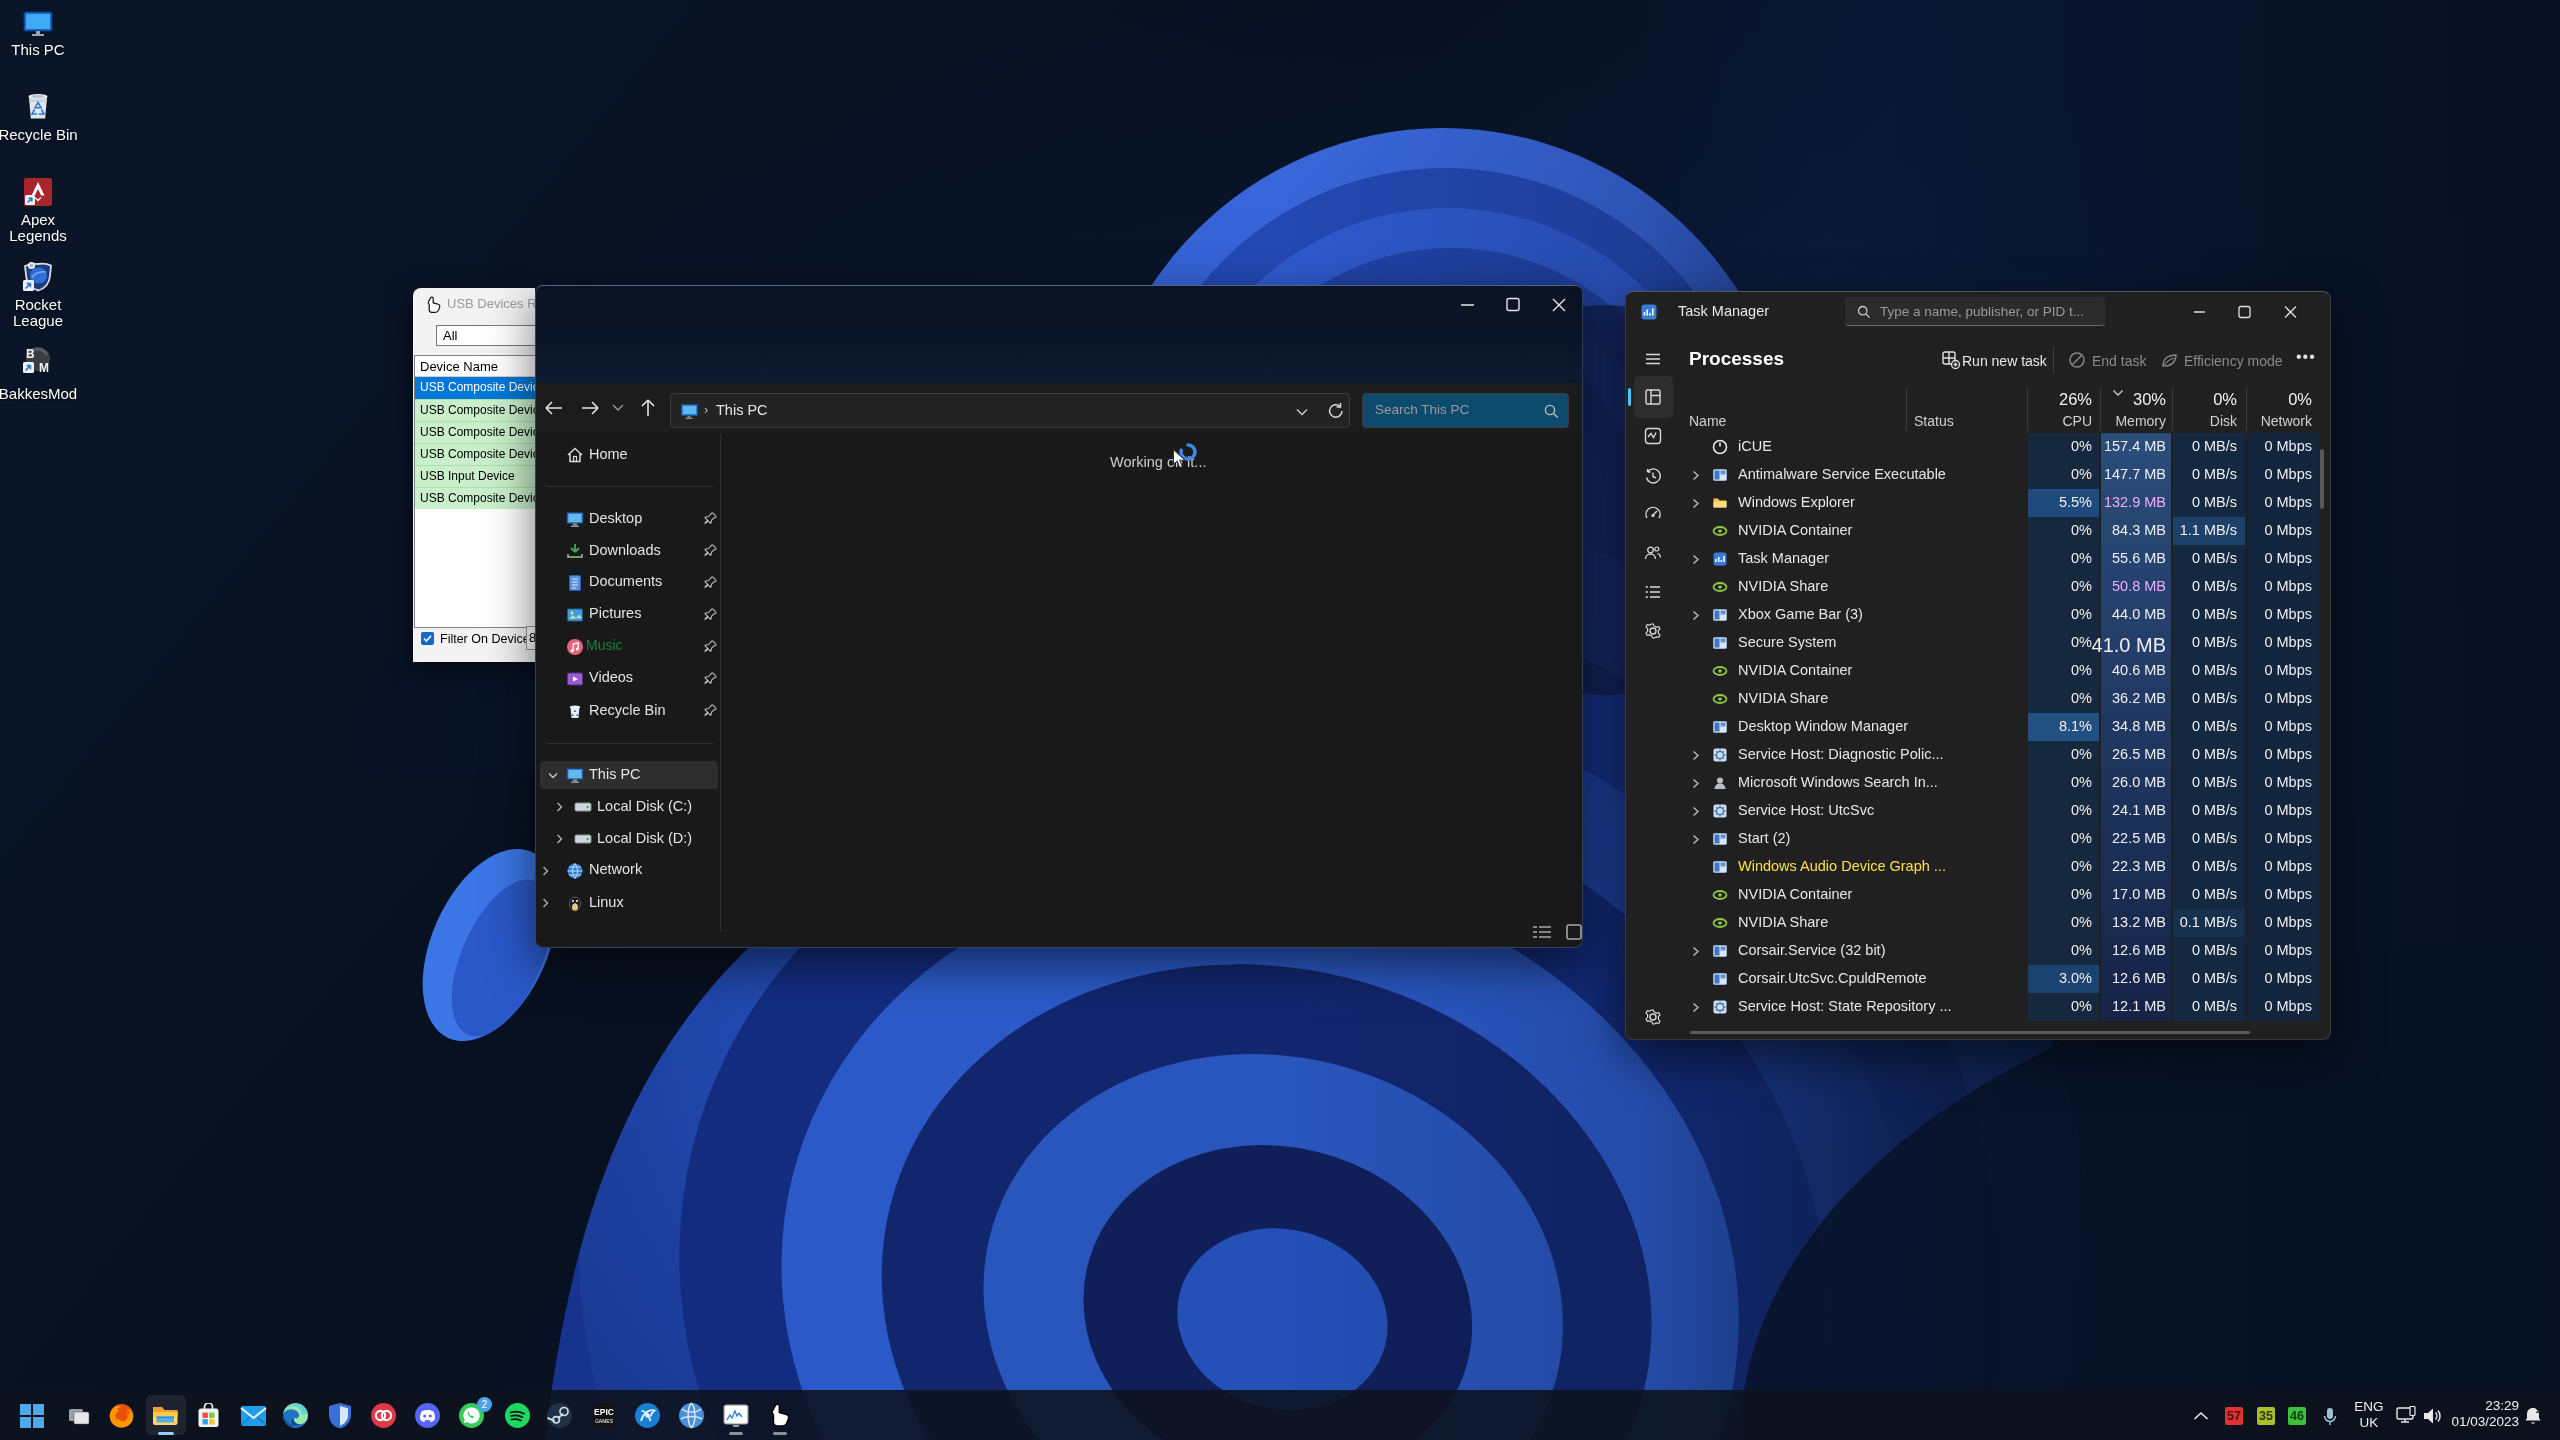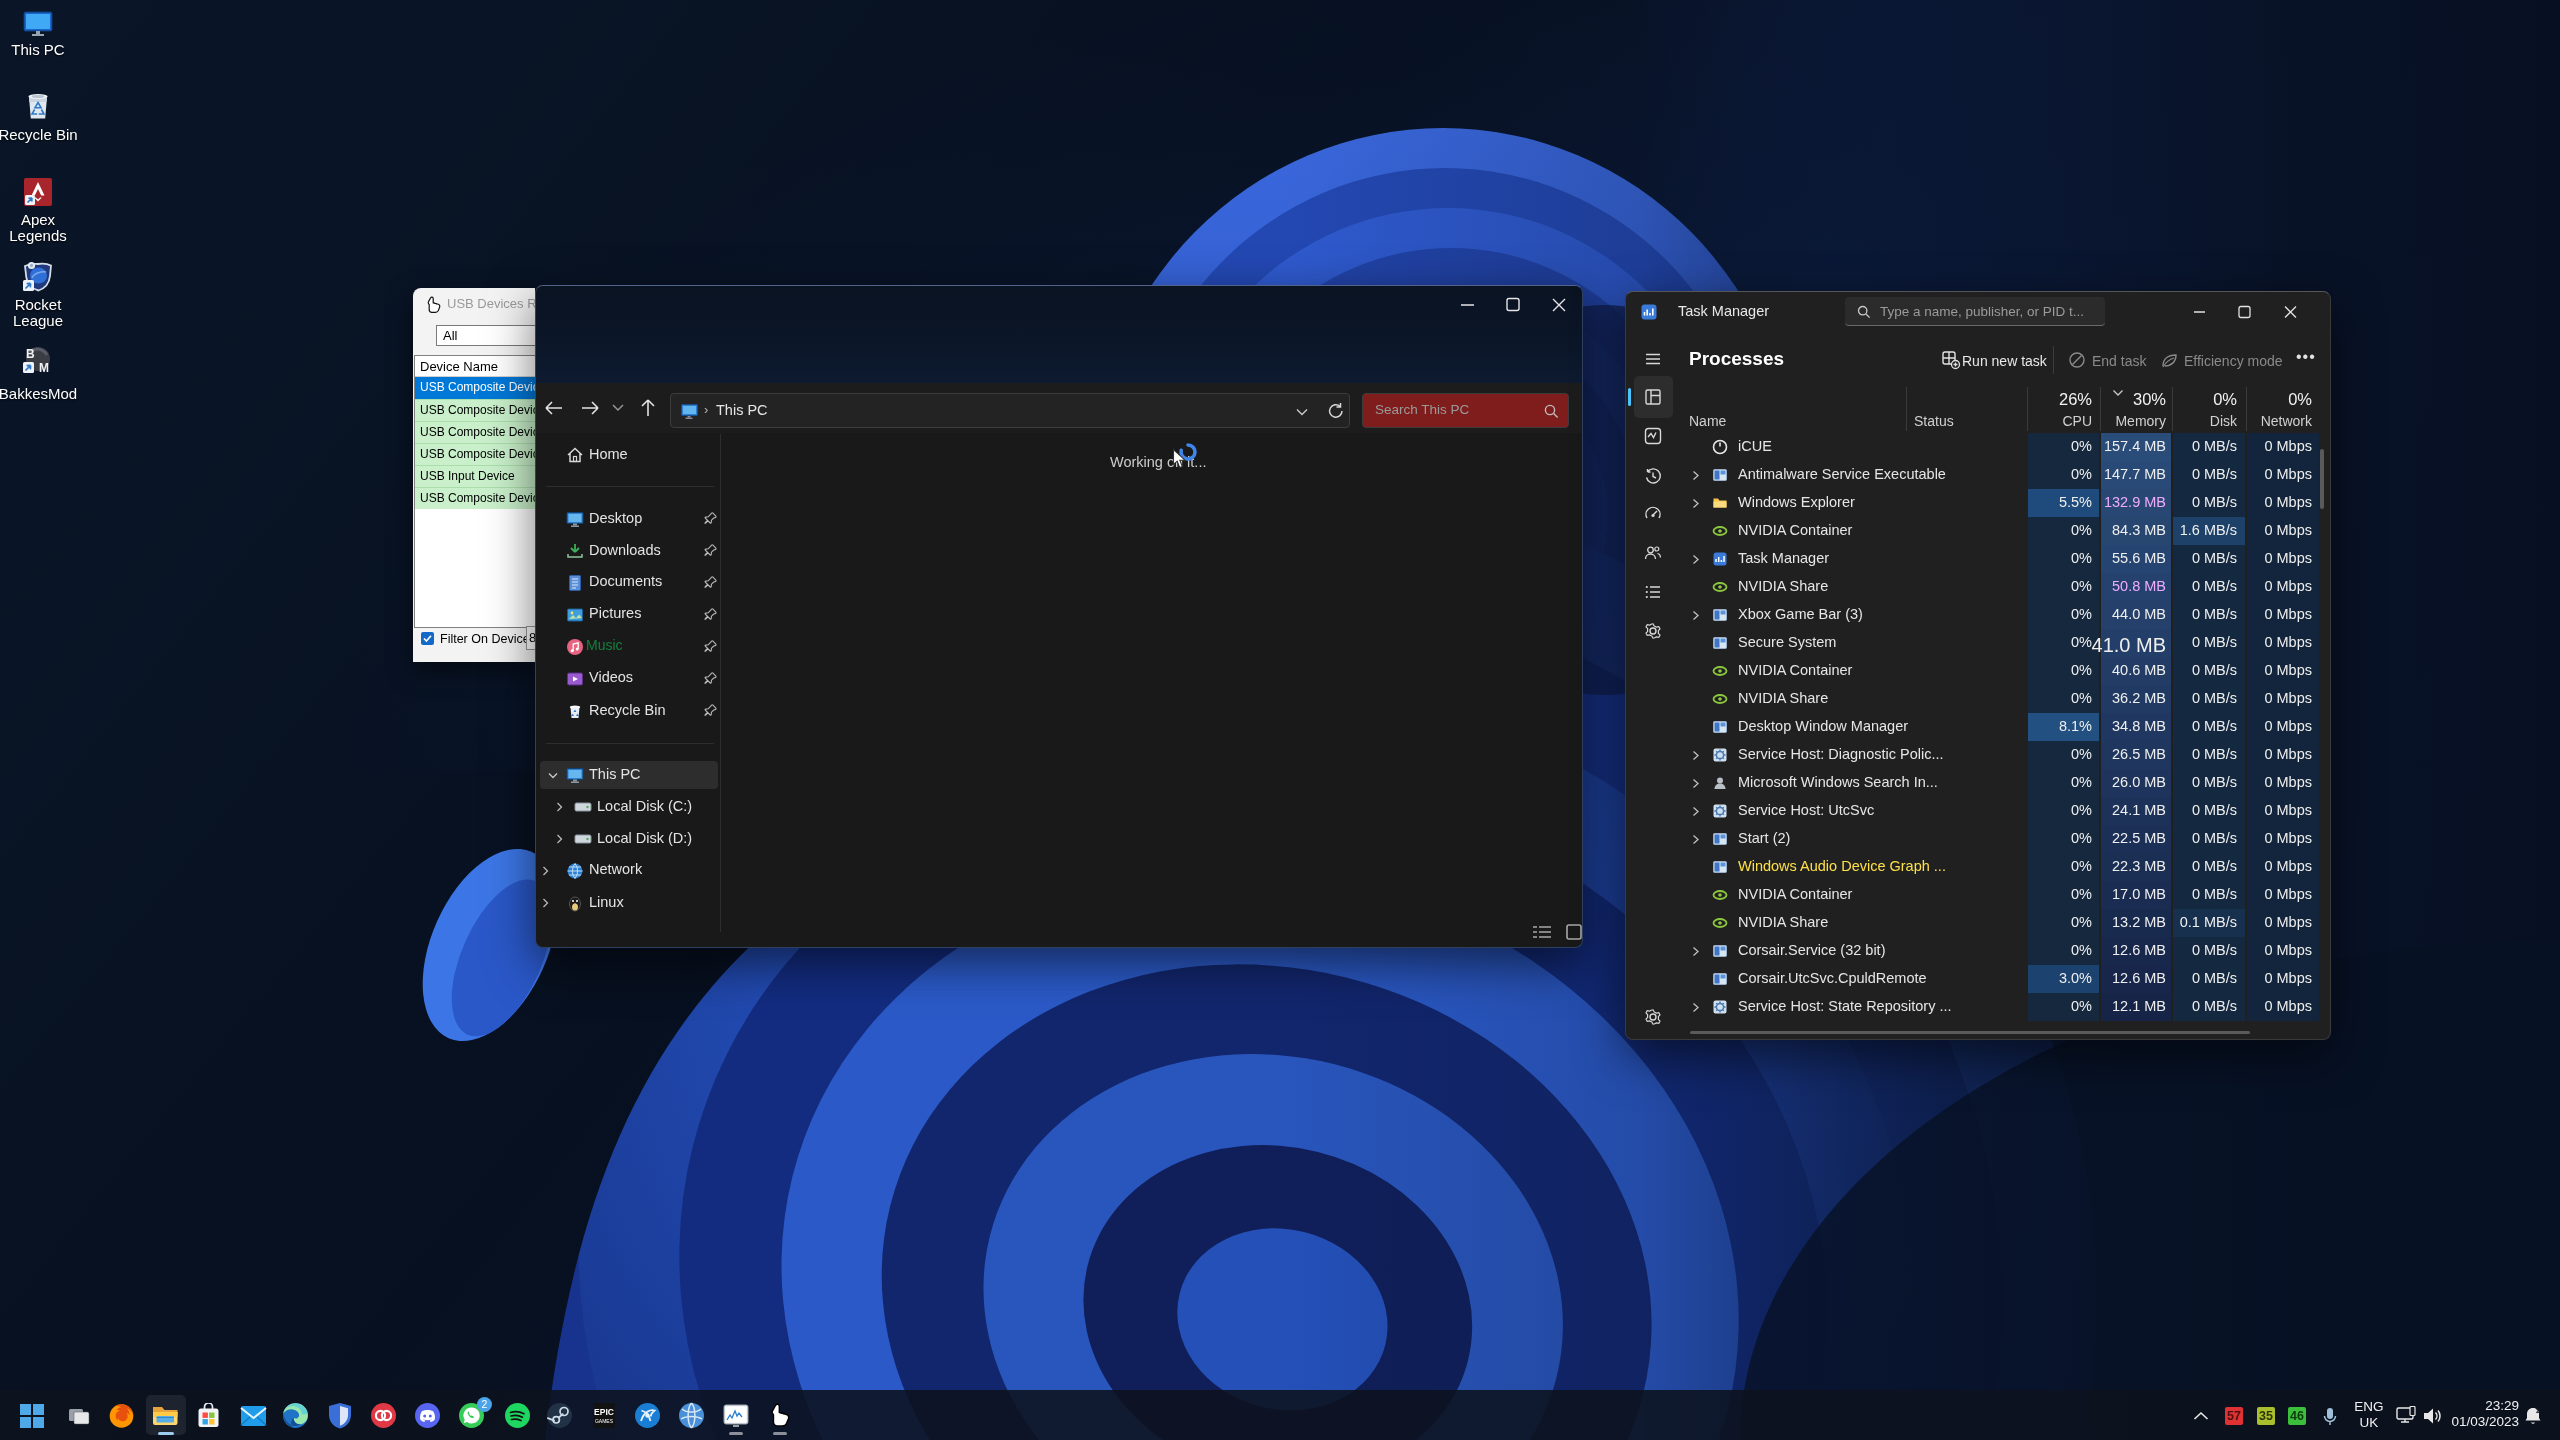--- a/index.html
+++ b/index.html
@@ -203,21 +203,21 @@
     <div class="abs" style="left:45px;top:8px;color:#e6e6e6;font-size:14.5px">This PC</div>
     <svg class="abs" width="12" height="8" style="left:625px;top:14px" viewBox="0 0 12 8">
           <path d="M1,1.5 l5,5 l5,-5" stroke="#c9c9c9" stroke-width="1.4" fill="none"></path>
         </svg>
     <svg class="abs" width="18" height="18" style="left:656px;top:8px" viewBox="0 0 18 18">
       <path d="M15,9 a6.2,6.2 0 1 1 -2,-4.6" stroke="#d9d9d9" stroke-width="1.5" fill="none"></path>
       <path d="M13.5,1 v4 h-4" fill="none" stroke="#d9d9d9" stroke-width="1.5"></path>
     </svg>
   </div>
 
-  <div class="abs" style="left:826px;top:107px;width:207px;height:35px;background:#7f1d1d;border:1px solid #3c3c3c;border-radius:4px">
+  <div class="abs" style="left:826px;top:107px;width:207px;height:35px;background:#0c4a6e;border:1px solid #3c3c3c;border-radius:4px">
     <div class="abs" style="left:12px;top:8px;color:#9a9a9a;font-size:13.5px">Search This PC</div>
     <svg class="abs" width="15" height="15" style="left:181px;top:10px" viewBox="0 0 15 15">
           <circle cx="6" cy="6" r="4.6" stroke="#bdbdbd" stroke-width="1.4" fill="none"></circle>
           <path d="M9.6,9.6 l4,4" stroke="#bdbdbd" stroke-width="1.4"></path>
         </svg>
   </div>
 
   <div class="abs" style="left:184px;top:148px;width:1px;height:498px;background:#2e2e2e"></div>
   <div class="abs" style="left:0;top:0;width:184px;height:663px">
   <svg class="abs" width="18" height="18" style="left:30px;top:160px" viewBox="0 0 18 18">
@@ -501,21 +501,21 @@
   <div class="abs" style="left:475px;top:225px;width:70px;height:28px;background:#274670"></div>
   <div class="abs" style="left:547px;top:225px;width:72px;height:28px;background:#1d4168"></div>
   <div class="abs" style="left:621px;top:225px;width:72px;height:28px;background:#13253c"></div>
   <svg class="abs" width="16" height="16" style="left:86px;top:231.0px" viewBox="0 0 16 16">
           <ellipse cx="8" cy="8" rx="6.5" ry="4" fill="none" stroke="#8dc63f" stroke-width="1.8"></ellipse>
           <circle cx="8" cy="8" r="1.8" fill="#8dc63f"></circle>
         </svg>
   <div class="abs" style="left:112px;top:230px;color:#e6e6e6;font-size:14.5px;white-space:nowrap">NVIDIA Container</div>
   <div class="abs" style="left:366px;top:230px;width:100px;text-align:right;color:#efefef;font-size:14.5px">0%</div>
   <div class="abs" style="left:440px;top:230px;width:100px;text-align:right;color:#efefef;font-size:14.5px">84.3 MB</div>
-  <div class="abs" style="left:511px;top:230px;width:100px;text-align:right;color:#efefef;font-size:14.5px">1.6 MB/s</div>
+  <div class="abs" style="left:511px;top:230px;width:100px;text-align:right;color:#efefef;font-size:14.5px">1.1 MB/s</div>
   <div class="abs" style="left:586px;top:230px;width:100px;text-align:right;color:#efefef;font-size:14.5px">0 Mbps</div>
   <div class="abs" style="left:402px;top:253px;width:71px;height:28px;background:#16283e"></div>
   <div class="abs" style="left:475px;top:253px;width:70px;height:28px;background:#264471"></div>
   <div class="abs" style="left:547px;top:253px;width:72px;height:28px;background:#142840"></div>
   <div class="abs" style="left:621px;top:253px;width:72px;height:28px;background:#13253c"></div>
   <svg class="abs" width="8" height="11" style="left:66px;top:262px" viewBox="0 0 8 11">
           <path d="M1.5,1.5 l4.5,4 l-4.5,4" stroke="#c0c0c0" stroke-width="1.3" fill="none"></path>
         </svg>
   <svg class="abs" width="16" height="16" style="left:86px;top:259.0px" viewBox="0 0 16 16">
           <rect x="1.5" y="1.5" width="13" height="13" rx="2.5" fill="#3a7ad8"></rect>

